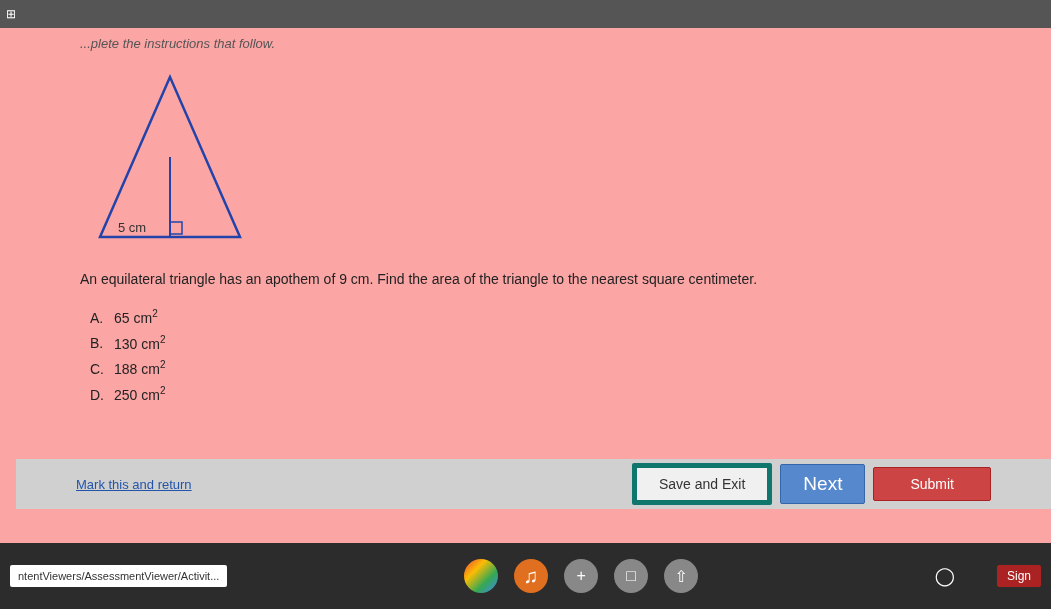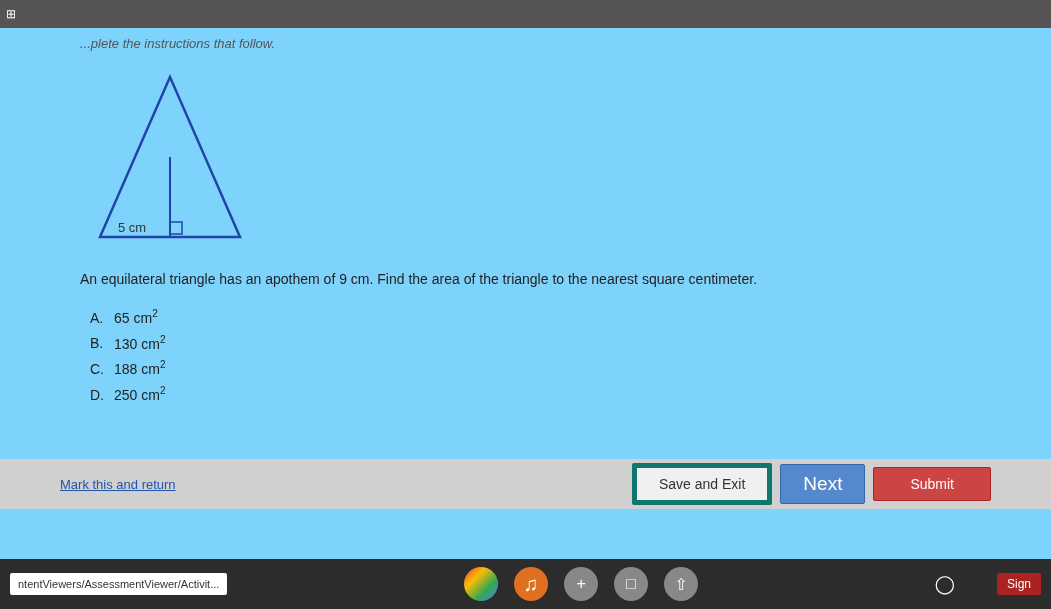--- a/index.html
+++ b/index.html
@@ -58,21 +58,21 @@
       min-width: 16px;
     }
     sup {
       font-size: 10px;
     }
 
     
     .action-bar {
       position: absolute;
       bottom: 50px;
-      left: 0;
+      left: 16px;
       right: 0;
       height: 50px;
       background: #d0d0d0;
       display: flex;
       align-items: center;
       padding: 0 60px;
       justify-content: space-between;
     }
 
     .mark-link {
@@ -119,21 +119,21 @@
       cursor: pointer;
       border-radius: 2px;
     }
 
     
     .taskbar {
       position: absolute;
       bottom: 0;
       left: 0;
       right: 0;
-      height: 50px;
+      height: 66px;
       background: #2c2c2c;
       display: flex;
       align-items: center;
       justify-content: space-between;
       padding: 0 10px;
     }
 
     .taskbar-left {
       display: flex;
       align-items: center;
@@ -188,21 +188,21 @@
       color: white;
       padding: 4px 10px;
       border: none;
       border-radius: 2px;
       font-size: 12px;
       cursor: pointer;
       margin-left: 32px;
     }
 
     .content-wrapper {
-      background: #7dd3fc;
+      background: #fca5a5;
       height: calc(609px - 28px - 50px);
       position: relative;
     }
 
     .scroll-content {
       padding: 0 80px;
       padding-top: 8px;
     }
 
     .top-instruction {

